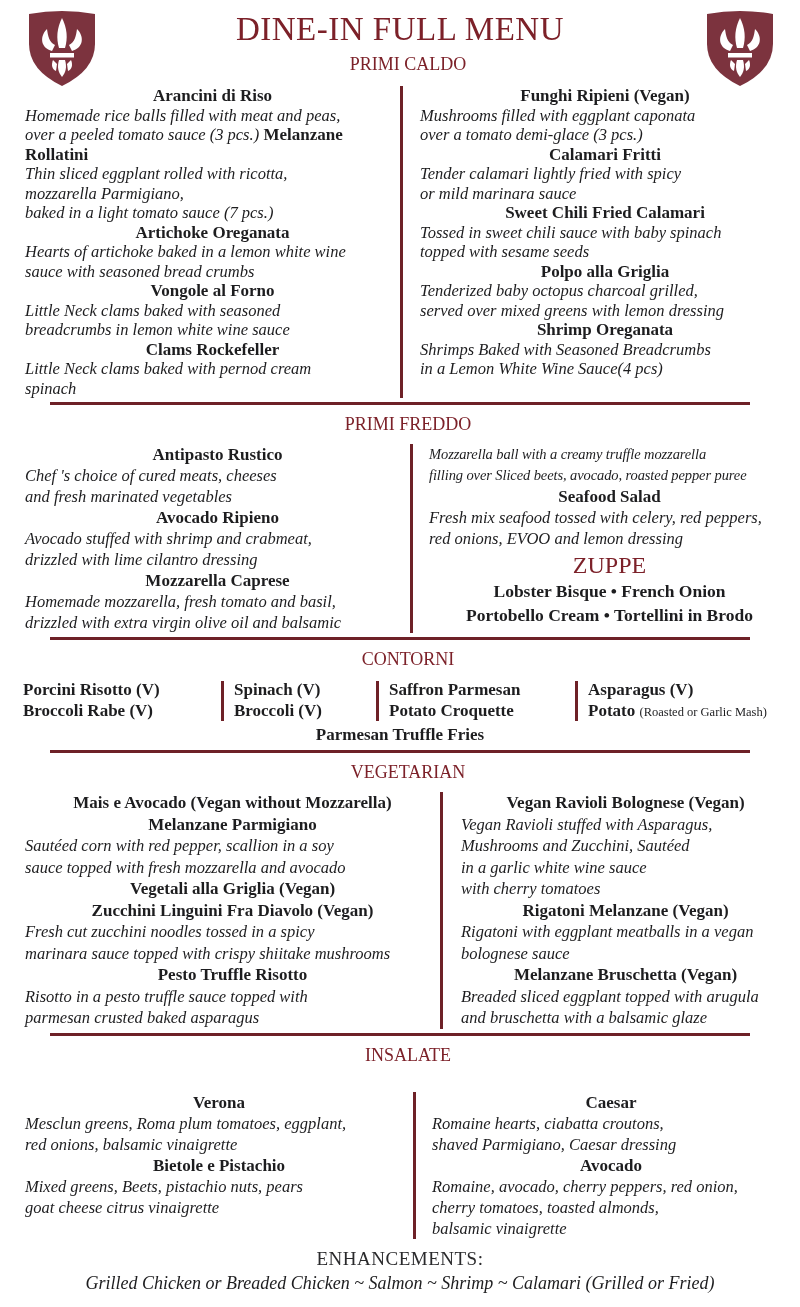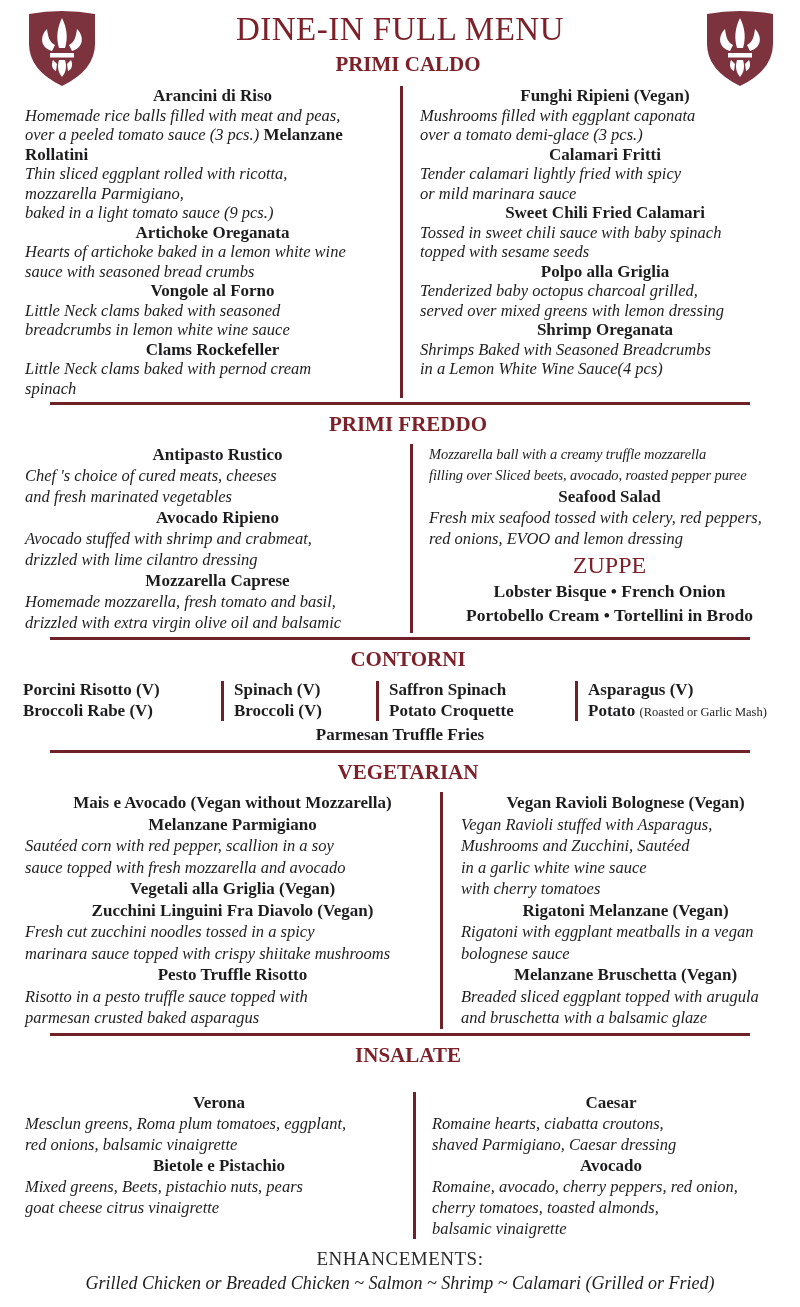--- a/index.html
+++ b/index.html
@@ -12,21 +12,21 @@
   *{margin:0;padding:0;box-sizing:border-box;}
   body{background:#fff;font-family:"Liberation Serif","DejaVu Serif",serif;color:var(--text);}
   .page{width:800px;height:1307px;background:var(--bg);overflow:hidden;position:relative;}
 
   
   .masthead{position:relative;padding-top:10px;}
   .crest{position:absolute;top:8px;width:74px;height:80px;}
   .crest.left{left:25px;}
   .crest.right{right:23px;}
   h1.title{text-align:center;color:var(--maroon);font-size:33px;font-weight:400;line-height:38px;letter-spacing:.5px;}
-  h2.sec{text-align:center;color:var(--maroon);font-size:21px;font-weight:700;line-height:30px;margin:3px 0 5px;padding-left:16px;}
+  h2.sec{text-align:center;color:var(--maroon);font-size:18px;font-weight:400;line-height:30px;margin:3px 0 5px;padding-left:16px;}
   h2.sec.first{line-height:28px;margin:2px 0 8px;}
 
   
   .cols{display:flex;align-items:stretch;padding:0 10px 0 25px;}
   .col{min-width:0;}
   .vdiv{width:3px;background:var(--rule);flex:0 0 3px;}
   .pc .colL{width:375px;flex:0 0 375px;}
   .pc .colR{flex:1;padding-left:17px;}
   .pf .colL{width:385px;flex:0 0 385px;}
   .pf .colR{flex:1;padding-left:16px;}
@@ -96,21 +96,21 @@
     </svg>
   </header>
 
   <section class="cols pc">
     <div class="col colL">
         <p class="iname">Arancini di Riso</p>
         <p class="idesc">Homemade rice balls filled with meat and peas,
 over a peeled tomato sauce (3 pcs.)<b class="iname-inline"> Melanzane Rollatini</b></p>
         <p class="idesc">Thin sliced eggplant rolled with ricotta,
 mozzarella Parmigiano,
-baked in a light tomato sauce (9 pcs.)</p>
+baked in a light tomato sauce (7 pcs.)</p>
         <p class="iname">Artichoke Oreganata</p>
         <p class="idesc">Hearts of artichoke baked in a lemon white wine
 sauce with seasoned bread crumbs</p>
         <p class="iname">Vongole al Forno</p>
         <p class="idesc">Little Neck clams baked with seasoned
 breadcrumbs in lemon white wine sauce</p>
         <p class="iname">Clams Rockefeller</p>
         <p class="idesc">Little Neck clams baked with pernod cream
 spinach</p>
       </div>
@@ -177,21 +177,21 @@
         <p>Porcini Risotto (V)</p>
         <p>Broccoli Rabe (V)</p>
       </div>
       <div class="cdiv"></div>
       <div class="ccol c2">
         <p>Spinach (V)</p>
         <p>Broccoli (V)</p>
       </div>
       <div class="cdiv"></div>
       <div class="ccol c3">
-        <p>Saffron Spinach</p>
+        <p>Saffron Parmesan</p>
         <p>Potato Croquette</p>
       </div>
       <div class="cdiv"></div>
       <div class="ccol c4">
         <p>Asparagus (V)</p>
         <p><b>Potato</b> <span class="note">(Roasted or Garlic Mash)</span></p>
       </div>
     </div>
     <p class="cfooter">Parmesan Truffle Fries</p>
   </div>

